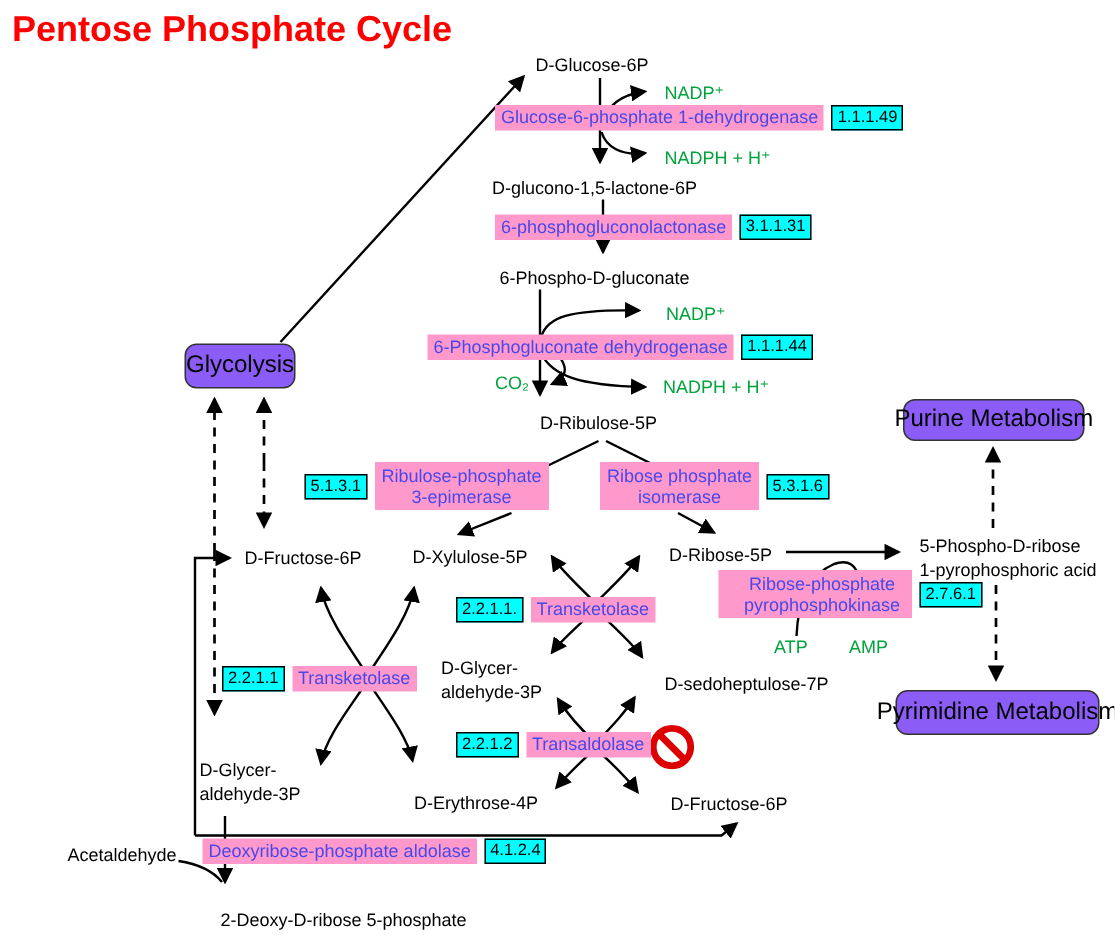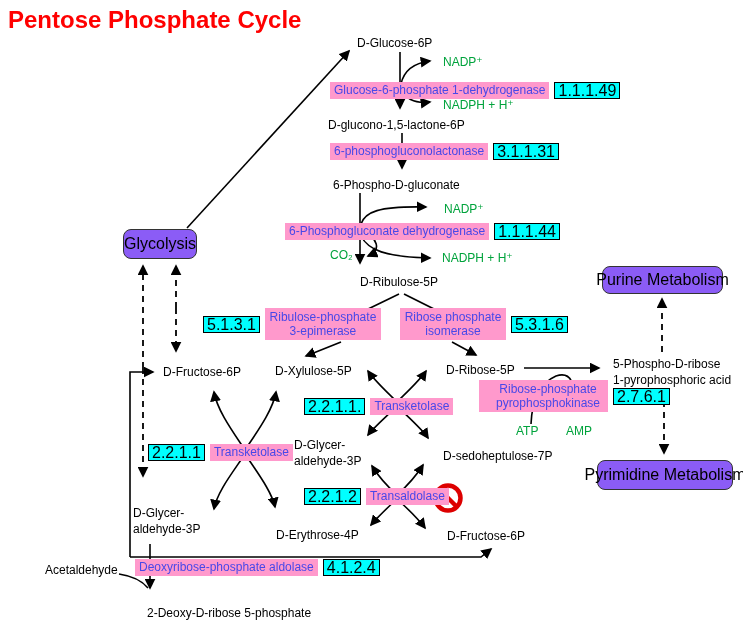--- a/index.html
+++ b/index.html
@@ -8,21 +8,21 @@
   #arrows{position:absolute;left:0;top:0;z-index:1;}
   .lbl{position:absolute;z-index:2;font-size:12px;color:#000;white-space:nowrap;line-height:14px;}
   .lbl .ln{display:block;}
   .green{color:var(--cofactor_text);}
   .title{position:absolute;z-index:2;left:8px;top:6px;font-size:24px;font-weight:bold;
          color:var(--title);letter-spacing:0px;}
   .erow{position:absolute;z-index:2;display:flex;align-items:center;gap:5px;}
   .enzyme{background:var(--enzyme_bg);color:var(--enzyme_text);font-size:12px;
           padding:1px 4px;white-space:nowrap;line-height:15px;}
   .enzyme.two{white-space:normal;text-align:center;line-height:14px;padding:2px 3px;}
-  .ec{background:var(--ec_bg);border:1px solid #000;color:#000;font-size:16px;
+  .ec{background:var(--ec_bg);border:1px solid #000;color:#000;font-size:11px;
       padding:0px 3px;line-height:15px;white-space:nowrap;align-self:center;}
   .pbox{position:absolute;z-index:2;border:1.5px solid #333;border-radius:8px;background:#8b5cf6;
         font-size:16px;color:#000;display:flex;align-items:center;justify-content:center;
         white-space:nowrap;text-align:right;}
 </style>
 </head>
 <body>
 
 <div id="canvas">
 
@@ -114,21 +114,21 @@
   <div class="lbl" style="left:147px;top:606px;text-align:center;">2-Deoxy-D-ribose 5-phosphate</div>
 
   <div class="lbl green" style="left:443px;top:55px;">NADP⁺</div>
   <div class="lbl green" style="left:443px;top:98px;">NADPH + H⁺</div>
   <div class="lbl green" style="left:444px;top:202px;">NADP⁺</div>
   <div class="lbl green" style="left:330px;top:248px;">CO₂</div>
   <div class="lbl green" style="left:442px;top:251px;">NADPH + H⁺</div>
   <div class="lbl green" style="left:516px;top:424px;">ATP</div>
   <div class="lbl green" style="left:566px;top:424px;">AMP</div>
 
-  <div class="erow" style="left:330px;top:82px;justify-content:space-between;">
+  <div class="erow" style="left:330px;top:70px;justify-content:space-between;">
     <span class="enzyme">Glucose-6-phosphate 1-dehydrogenase</span>
     <span class="ec">1.1.1.49</span>
   </div>
   <div class="erow" style="left:330px;top:143px;justify-content:center;">
     <span class="enzyme">6-phosphogluconolactonase</span>
     <span class="ec">3.1.1.31</span>
   </div>
   <div class="erow" style="left:285px;top:223px;">
     <span class="enzyme">6-Phosphogluconate dehydrogenase</span>
     <span class="ec">1.1.1.44</span>

